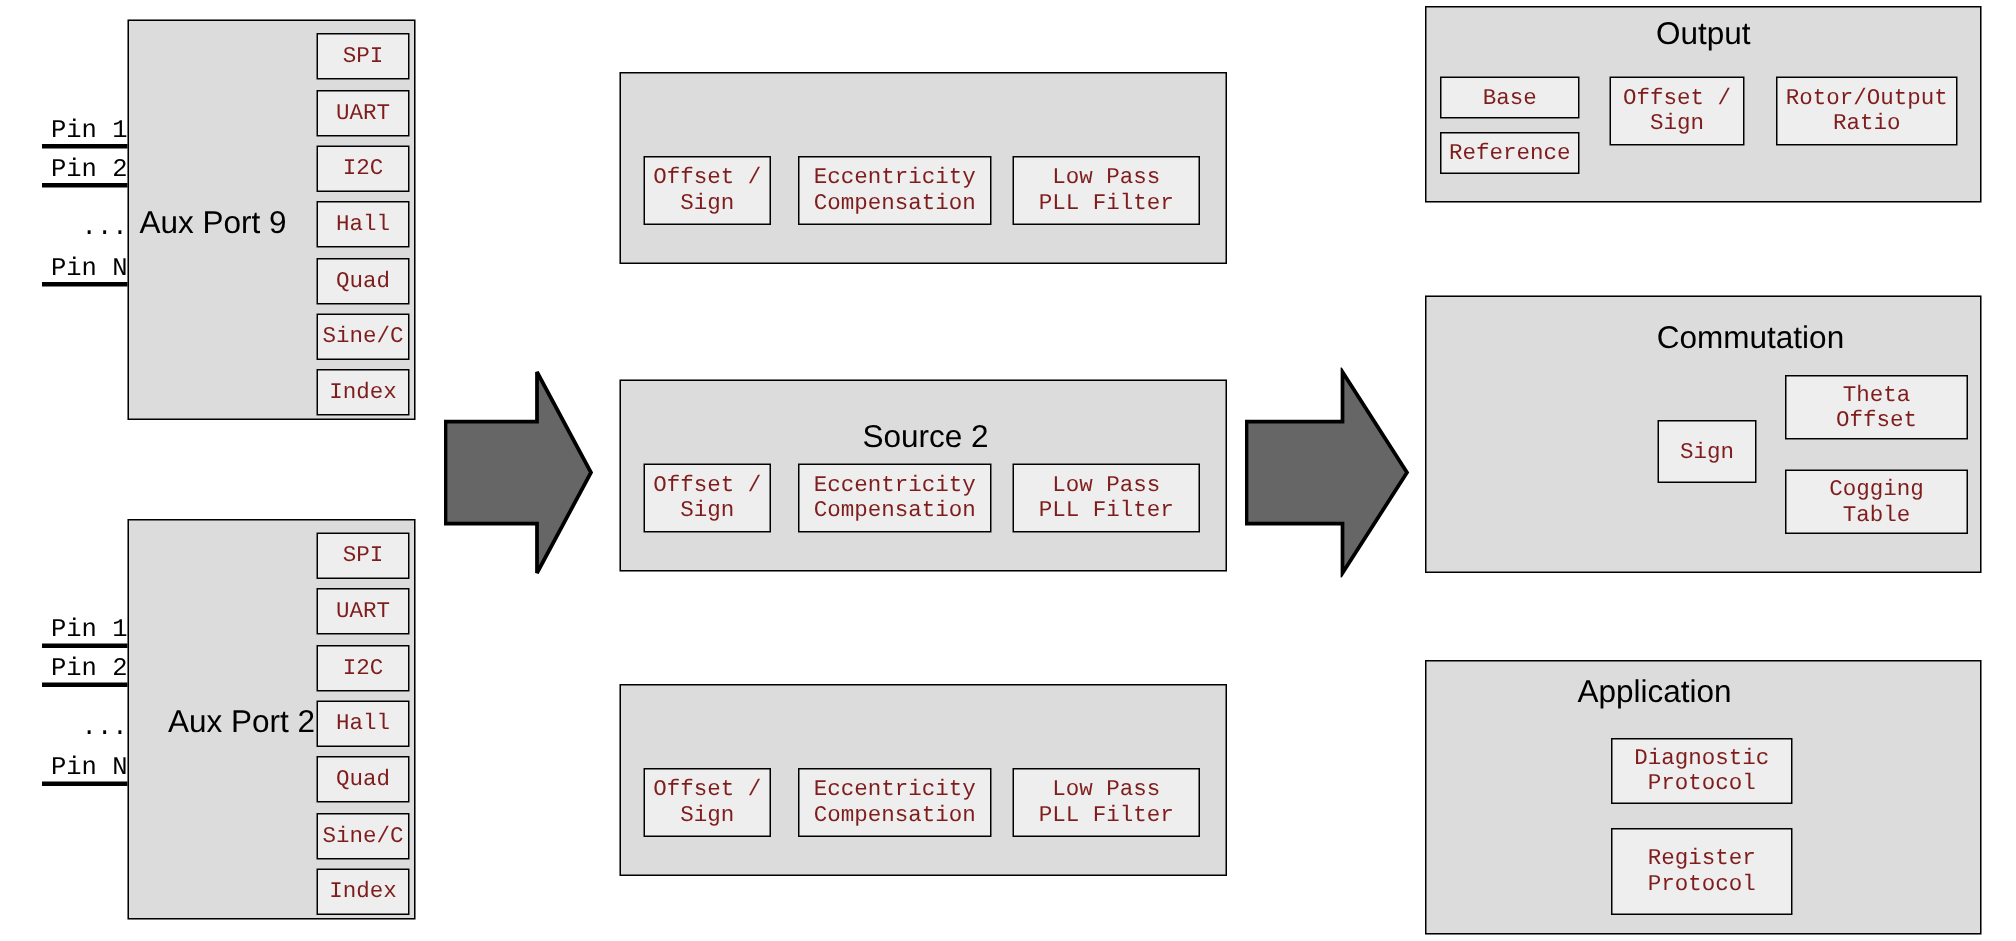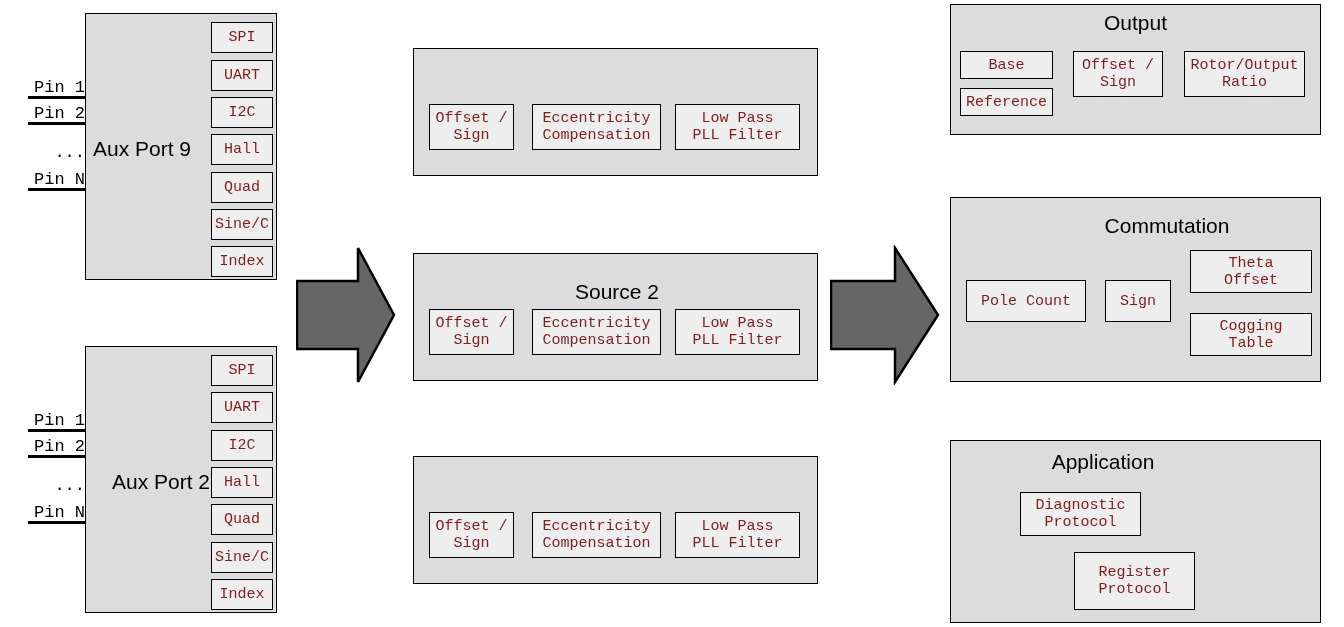--- a/index.html
+++ b/index.html
@@ -153,27 +153,26 @@
   <div class="panel-title" style="left:950px;top:11px;width:371px;">Output</div>
   <div class="chip" style="left:960px;top:51px;width:93px;height:28px;">Base</div>
   <div class="chip" style="left:960px;top:88px;width:93px;height:28px;">Reference</div>
   <div class="chip" style="left:1073px;top:51px;width:90px;height:46px;">Offset /
 Sign</div>
   <div class="chip" style="left:1184px;top:51px;width:121px;height:46px;">Rotor/Output
 Ratio</div>
 
   <div class="panel" style="left:950px;top:197px;width:371px;height:185px;"></div>
   <div class="panel-title" style="left:950px;top:214px;width:408px;margin-left:13px;">Commutation</div>
-  <div class="chip" style="left:966px;top:280px;width:120px;height:42px;">Pole Count</div>
   <div class="chip" style="left:1105px;top:280px;width:66px;height:42px;">Sign</div>
   <div class="chip" style="left:1190px;top:250px;width:122px;height:43px;">Theta
 Offset</div>
   <div class="chip" style="left:1190px;top:313px;width:122px;height:43px;">Cogging
 Table</div>
 
   <div class="panel" style="left:950px;top:440px;width:371px;height:183px;"></div>
   <div class="panel-title" style="left:950px;top:450px;width:306px;">Application</div>
-  <div class="chip" style="left:1020px;top:492px;width:121px;height:44px;">Diagnostic
+  <div class="chip" style="left:1074px;top:492px;width:121px;height:44px;">Diagnostic
 Protocol</div>
   <div class="chip" style="left:1074px;top:552px;width:121px;height:58px;">Register
 Protocol</div>
 
 </div>
 
 </body></html>

